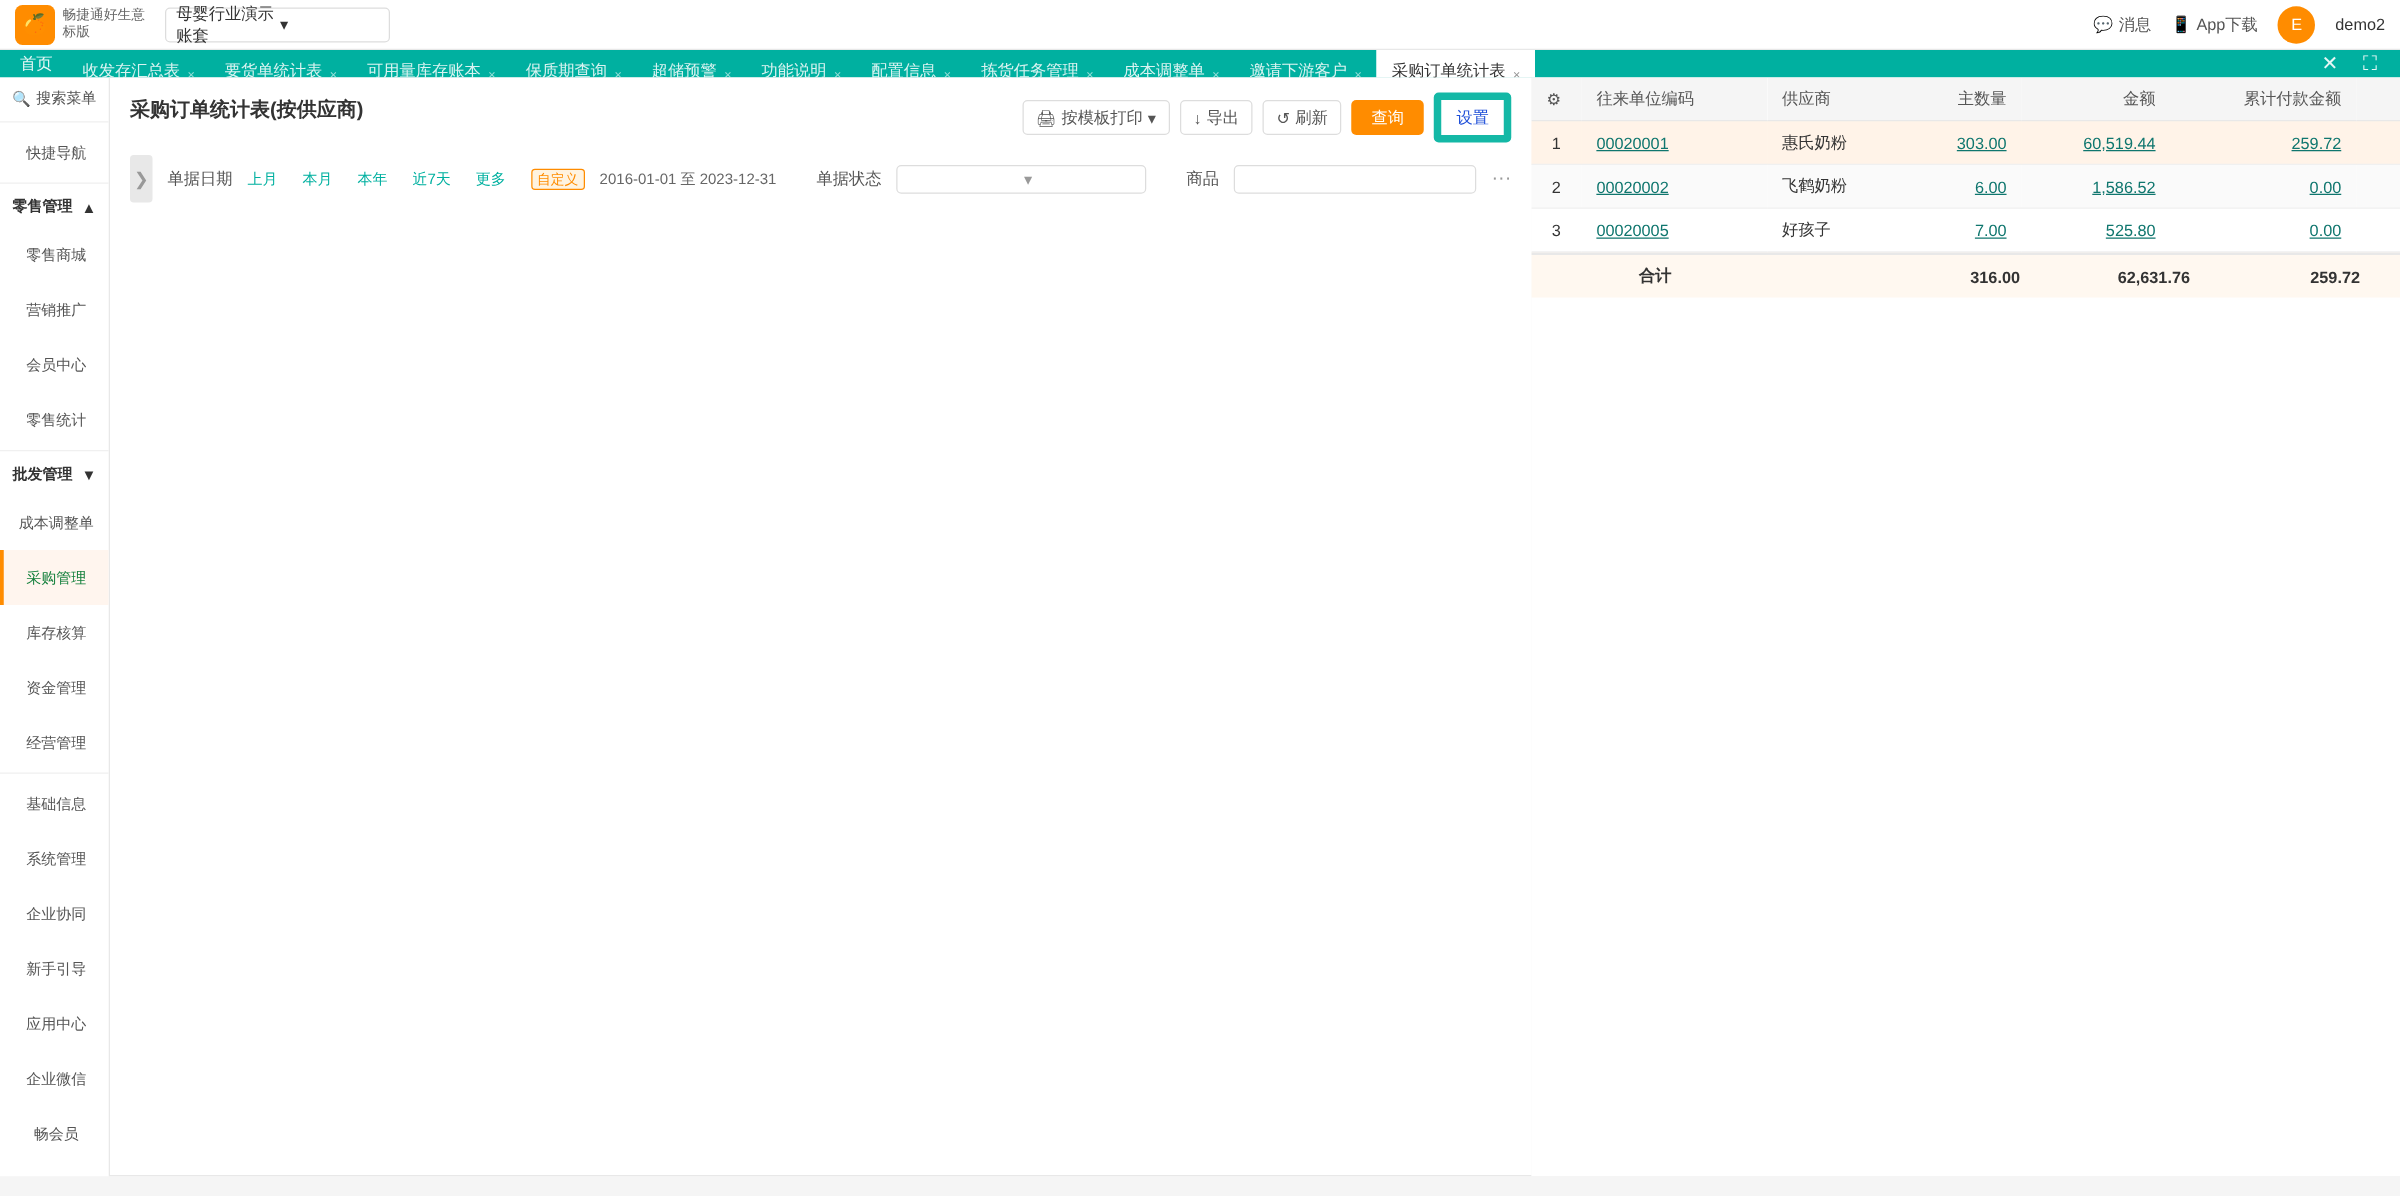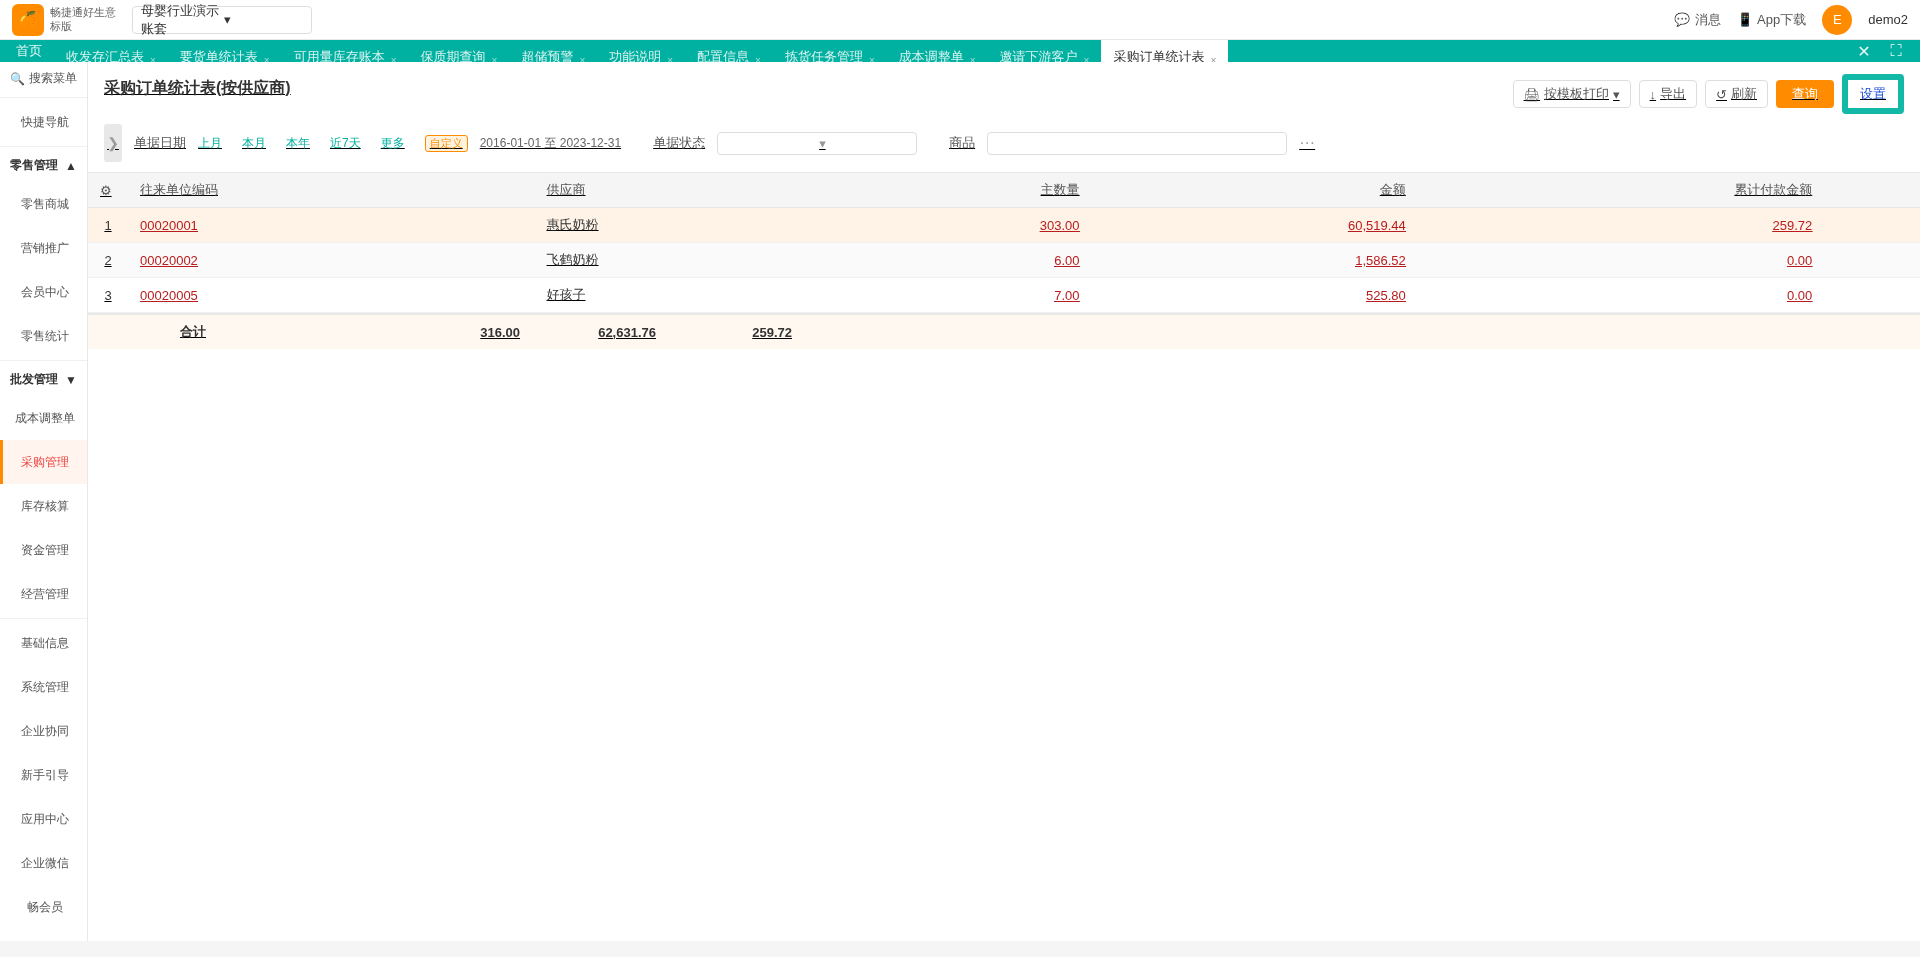--- a/index.html
+++ b/index.html
@@ -64,34 +64,34 @@
     .layout { display: flex; height: calc(957px - 78px); }
     .sidebar {
       width: 88px; background: #fff; border-right: 1px solid #e8e8e8;
       display: flex; flex-direction: column; overflow-y: auto; flex-shrink: 0;
     }
     .sidebar-item {
       display: flex; align-items: center; justify-content: center; flex-direction: column;
       padding: 10px 4px; cursor: pointer; color: #555; font-size: 12px; text-align: center;
       min-height: 44px; border-left: 3px solid transparent;
     }
-    .sidebar-item.active { color: #ef4444; background: #fff5ee; border-left-color: #ff8c00; }
+    .sidebar-item.active { color: #15803d; background: #fff5ee; border-left-color: #ff8c00; }
     .sidebar-section-header {
       display: flex; align-items: center; justify-content: space-between;
       padding: 8px 10px; font-size: 12px; color: #333; cursor: pointer; font-weight: bold;
     }
     .sidebar-divider { height: 1px; background: #f0f0f0; margin: 2px 0; }
     .search-menu-item {
       display: flex; align-items: center; justify-content: center;
       padding: 8px 4px; cursor: pointer; color: #555; font-size: 12px;
     }
 
     
     .main-content {
-      flex: 1; background: #f5f5f5; overflow: hidden; display: flex; flex-direction: column; text-decoration: underline;
+      flex: 1; background: #f5f5f5; overflow: hidden; display: flex; flex-direction: row;
     }
     .page-title { font-size: 16px; color: #333; font-weight: bold; margin-bottom: 12px; }
     .filter-row {
       display: flex; align-items: center; gap: 12px; padding-bottom: 10px; flex-wrap: wrap;
     }
     .filter-label { color: #555; font-size: 13px; white-space: nowrap; }
     .filter-date-options { display: flex; gap: 20px; align-items: center; }
     .date-opt { color: #00b0a0; font-size: 12px; cursor: pointer; }
     .custom-tag {
       background: #fff3e0; color: #ff8c00; border: 1px solid #ff8c00;
@@ -142,21 +142,21 @@
       padding: 8px 12px; text-align: left; color: #555; font-weight: normal;
       white-space: nowrap; position: sticky; top: 0;
     }
     tbody tr td {
       padding: 8px 12px; border-bottom: 1px solid #f0f0f0; color: #333;
     }
     tbody tr:nth-child(odd) { background: #fff; }
     tbody tr:nth-child(even) { background: #fafafa; }
     tbody tr.highlighted { background: #fff3e8; }
     tbody tr.highlighted td { background: #fff3e8; }
-    .link-val { color: #b91c1c; cursor: pointer; text-decoration: underline; }
+    .link-val { color: #0f766e; cursor: pointer; text-decoration: underline; }
     th.center, td.center { text-align: center; }
     th.right, td.right { text-align: right; }
 
     .table-footer {
       background: #fff8f0; border-top: 2px solid #e8e8e8;
       padding: 8px 12px; display: flex; align-items: center;
       font-size: 13px; font-weight: bold; color: #333;
     }
     .footer-label { width: 280px; padding-left: 40px; }
     .footer-qty { width: 120px; text-align: right; padding-right: 20px; }

